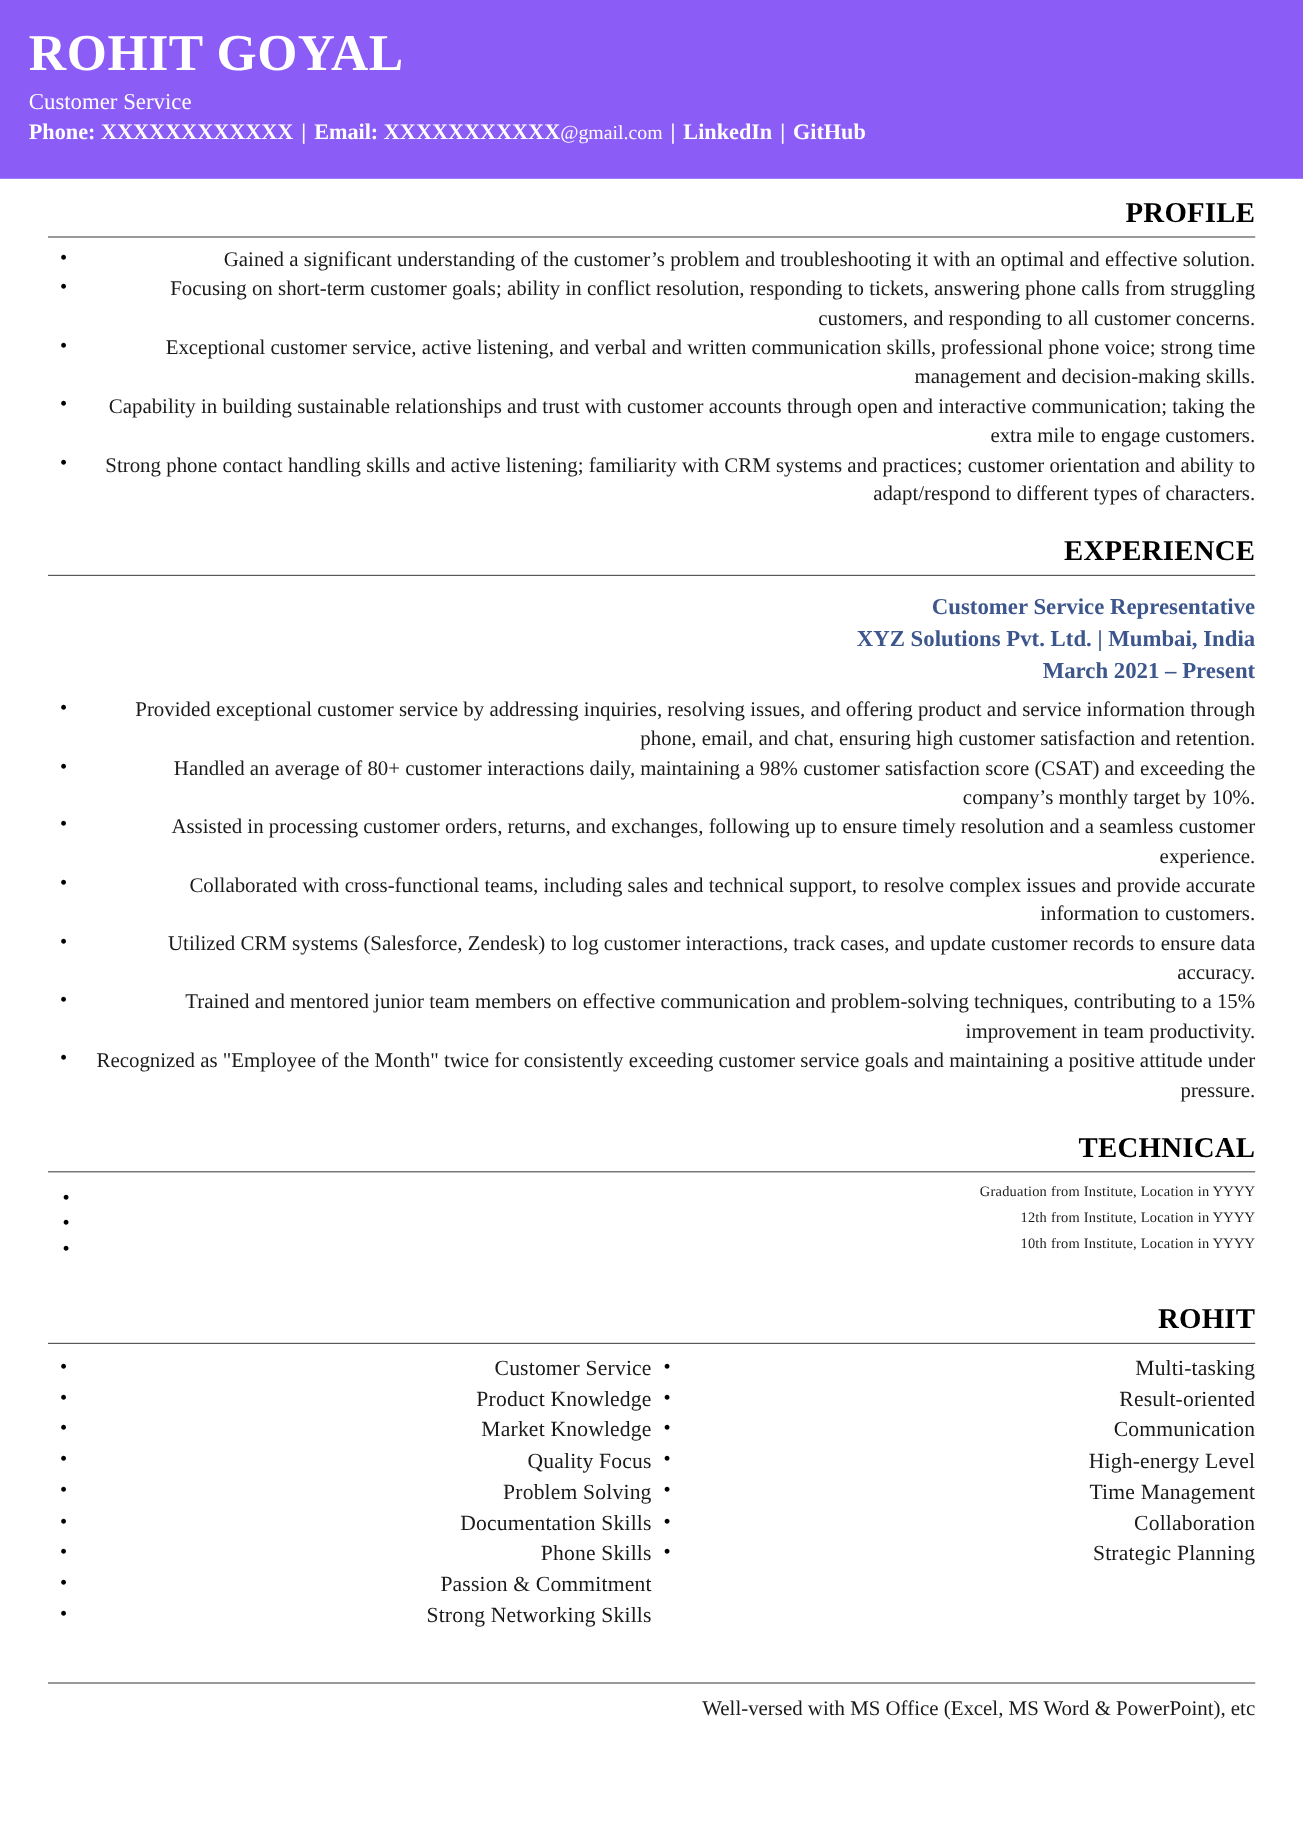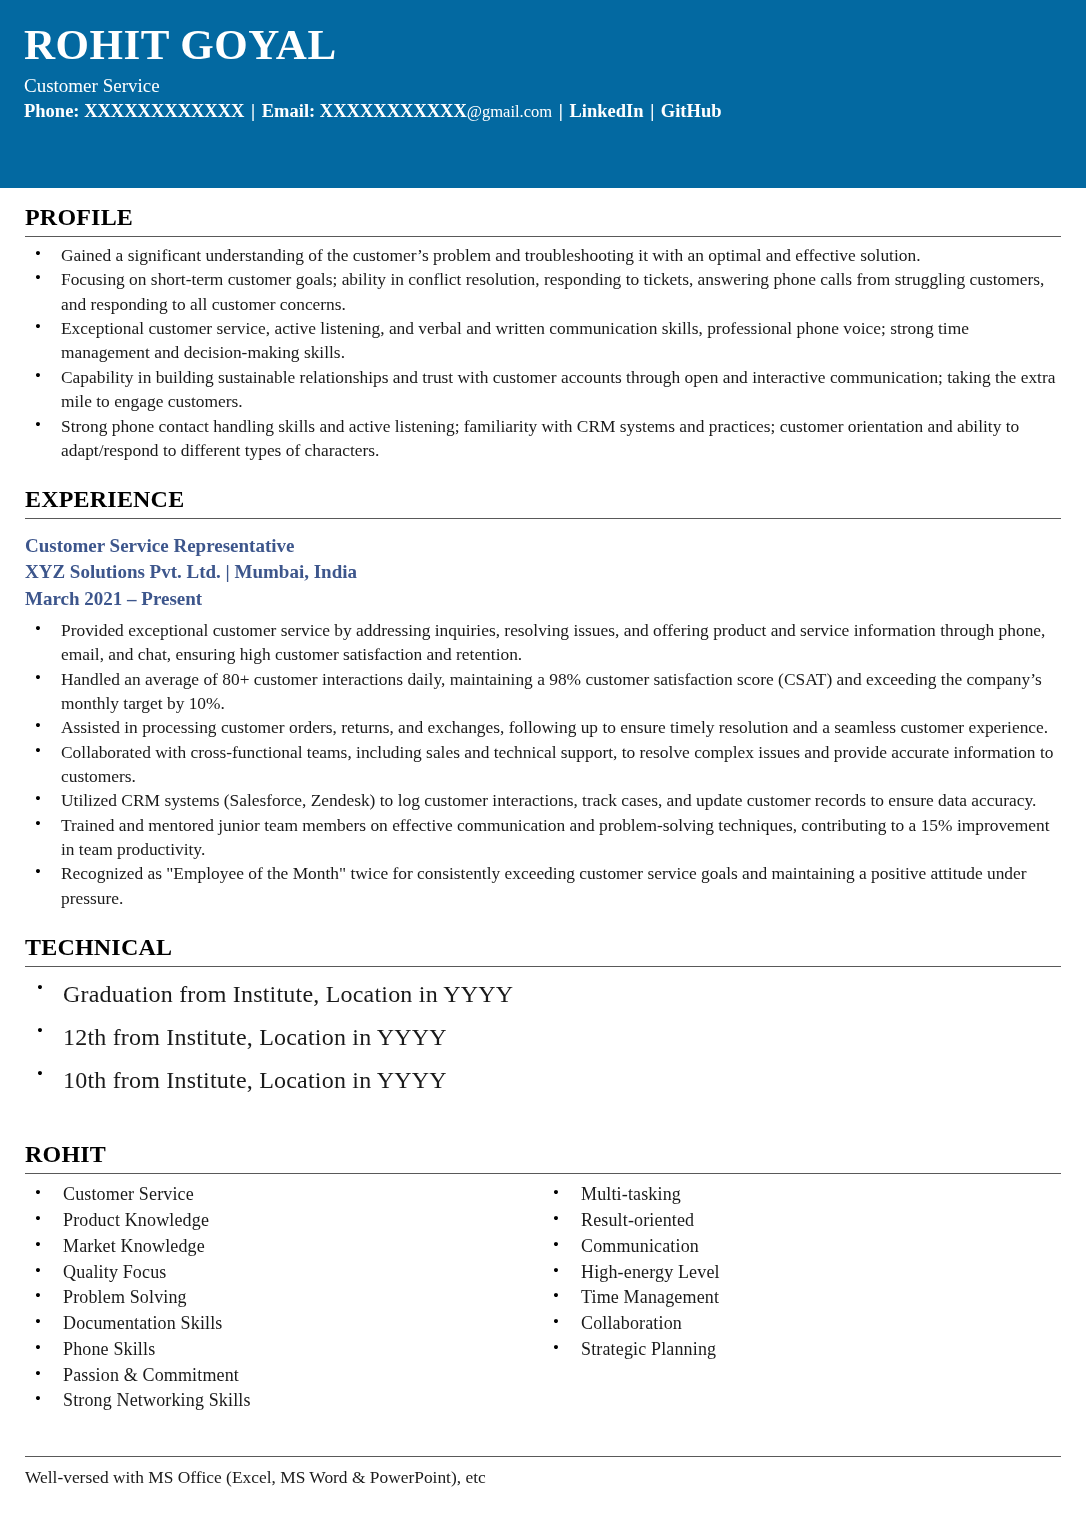--- a/index.html
+++ b/index.html
@@ -11,23 +11,23 @@
     width: 1086px;
     height: 1536px;
     font-family: "Liberation Serif", "DejaVu Serif", serif;
     color: #000000;
     overflow: hidden;
     position: relative;
   }
 
   
   .header-band {
-    background: #0369a1;
+    background: #8b5cf6;
     width: 100%;
-    height: 188px;
+    height: 149px;
     box-sizing: border-box;
     padding: 22px 0 0 24px;
   }
   .full-name {
     color: #ffffff;
     font-size: 43px;
     font-weight: bold;
     letter-spacing: 0.5px;
     line-height: 1.06;
     margin: 0 0 6px 0;
@@ -56,21 +56,22 @@
     padding: 0 2px;
   }
 
   
   .page {
     padding: 0 24px 0 24px;
     box-sizing: border-box;
   }
 
   .section {
-    margin: 1px;
+    margin: 16px;
+    text-align: right;
   }
   .section-title {
     font-size: 24px;
     font-weight: bold;
     letter-spacing: 0.2px;
     margin: 0;
     padding: 0;
     line-height: 1.25;
     color: #000000;
   }
@@ -99,21 +100,21 @@
     content: "•";
     position: absolute;
     left: 10px;
     top: -1px;
     font-size: 17px;
     color: #000;
   }
 
   
   ul.bullets.wide > li {
-    font-size: 24px;
+    font-size: 12px;
     line-height: 1.78;
     letter-spacing: 0.2px;
     padding-left: 38px;
   }
   ul.bullets.wide > li::before {
     left: 12px;
     top: 0px;
   }
   ul.bullets.skills > li {
     font-size: 18px;

